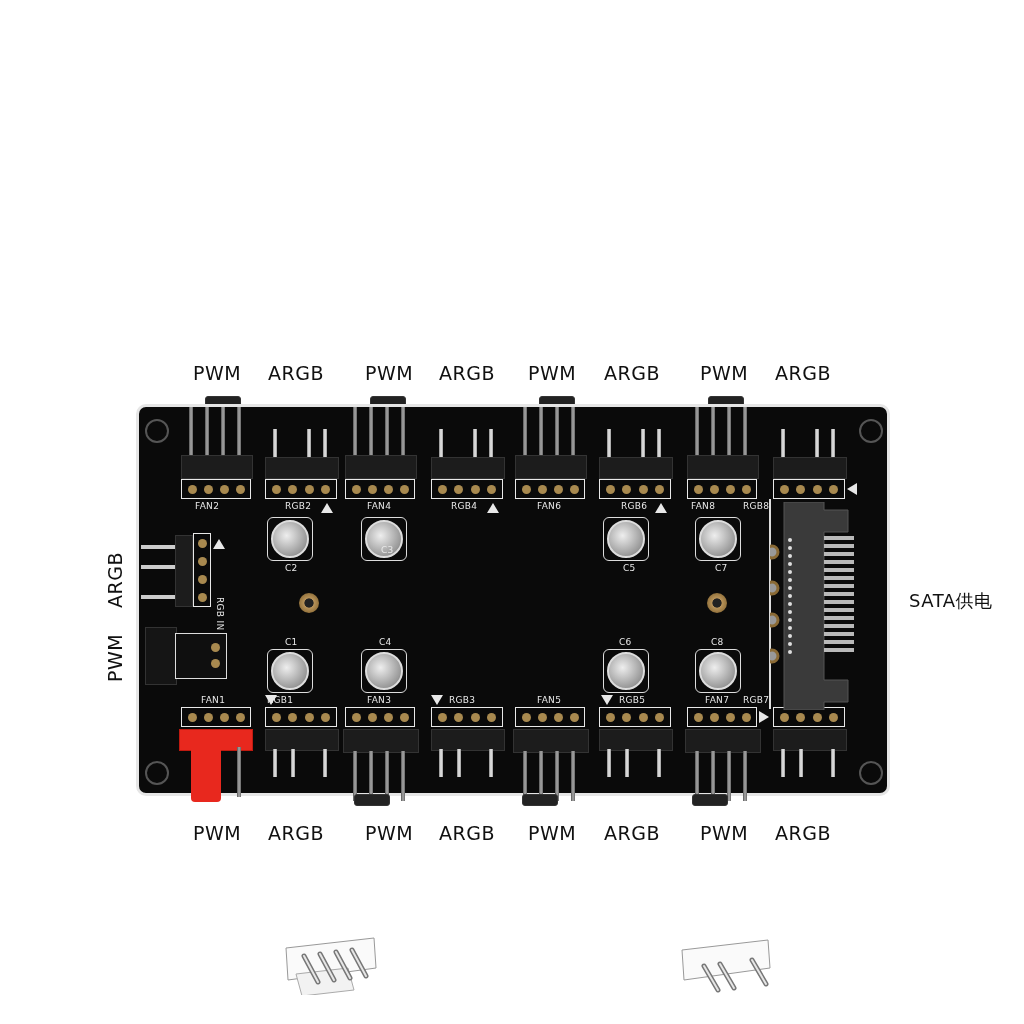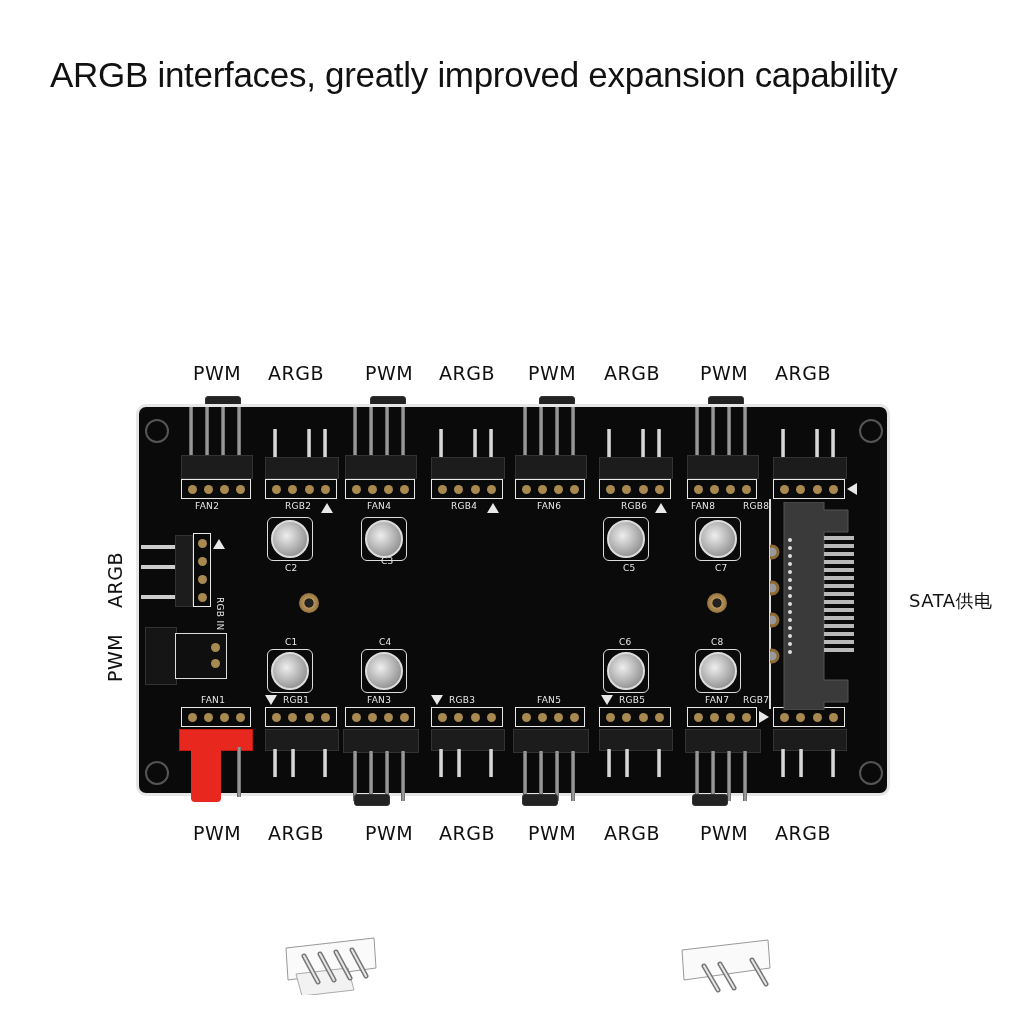--- a/index.html
+++ b/index.html
@@ -23,21 +23,20 @@
   .tri-down{border-left:6px solid transparent;border-right:6px solid transparent;border-top:10px solid #e8e8e8;}
   .tri-left{border-top:6px solid transparent;border-bottom:6px solid transparent;border-right:10px solid #e8e8e8;}
   .tri-right{border-top:6px solid transparent;border-bottom:6px solid transparent;border-left:10px solid #e8e8e8;}
   .sata{position:absolute;left:770px;top:502px;width:88px;height:208px;}
   .diagram{position:absolute;}
 </style>
 </head>
 <body>
 
 <div class="headline">
-  <div>ARGB interfaces, greatly improved expansion capability</div>
 </div>
 
 <span class="lbl" style="left:193px;top:362px">PWM</span>
 <span class="lbl" style="left:268px;top:362px">ARGB</span>
 <span class="lbl" style="left:365px;top:362px">PWM</span>
 <span class="lbl" style="left:439px;top:362px">ARGB</span>
 <span class="lbl" style="left:528px;top:362px">PWM</span>
 <span class="lbl" style="left:604px;top:362px">ARGB</span>
 <span class="lbl" style="left:700px;top:362px">PWM</span>
 <span class="lbl" style="left:775px;top:362px">ARGB</span>
@@ -179,21 +178,21 @@
   <div class="housing" style="left:6px;top:220px;width:30px;height:56px;background:#151515"></div>
   <div class="housing" style="left:36px;top:226px;width:50px;height:44px;background:#0f0f0f;border:1.5px solid #ddd"></div>
   <div class="pad" style="position:absolute;left:72px;top:236px"></div>
   <div class="pad" style="position:absolute;left:72px;top:252px"></div>
 
   <div class="cap-frame" style="left:128px;top:110px"></div>
     <div class="cap" style="left:132px;top:113px"></div>
   <span class="pcb-text" style="left:146px;top:156px">C2</span>
   <div class="cap-frame" style="left:222px;top:110px"></div>
     <div class="cap" style="left:226px;top:113px"></div>
-  <span class="pcb-text" style="left:242px;top:149px">C3</span>
+  <span class="pcb-text" style="left:242px;top:138px">C3</span>
   <div class="cap-frame" style="left:464px;top:110px"></div>
     <div class="cap" style="left:468px;top:113px"></div>
   <span class="pcb-text" style="left:484px;top:156px">C5</span>
   <div class="cap-frame" style="left:556px;top:110px"></div>
     <div class="cap" style="left:560px;top:113px"></div>
   <span class="pcb-text" style="left:576px;top:156px">C7</span>
 
   <span class="pcb-text" style="left:146px;top:230px">C1</span>
   <div class="cap-frame" style="left:128px;top:242px"></div>
     <div class="cap" style="left:132px;top:245px"></div>
@@ -217,21 +216,21 @@
       <span class="pad"></span>
       <span class="pad"></span>
       <span class="pad"></span>
       <span class="pad"></span>
     </div>
   <div class="housing" style="left:40px;top:322px;width:72px;height:20px;background:#e8281e;border-color:#c01a10"></div>
   <div style="position:absolute;left:52px;top:340px;width:30px;height:55px;background:#e8281e;border-radius:0 0 4px 4px"></div>
   <div class="pin-g" style="left:98px;top:340px;height:50px"></div>
 
   <div class="tri tri-down" style="left:126px;top:288px"></div>
-  <span class="pcb-text" style="left:144px;top:288px">RGB1</span>
+  <span class="pcb-text" style="left:128px;top:288px">RGB1</span>
   <div class="pad-row" style="left:126px;top:300px;width:72px">
       <span class="pad"></span>
       <span class="pad"></span>
       <span class="pad"></span>
       <span class="pad"></span>
     </div>
   <div class="housing" style="left:126px;top:322px;width:72px;height:20px"></div>
   <div class="pin" style="left:134px;top:342px;height:28px"></div>
     <div class="pin" style="left:152px;top:342px;height:28px"></div>
     <div class="pin" style="left:184px;top:342px;height:28px"></div>

